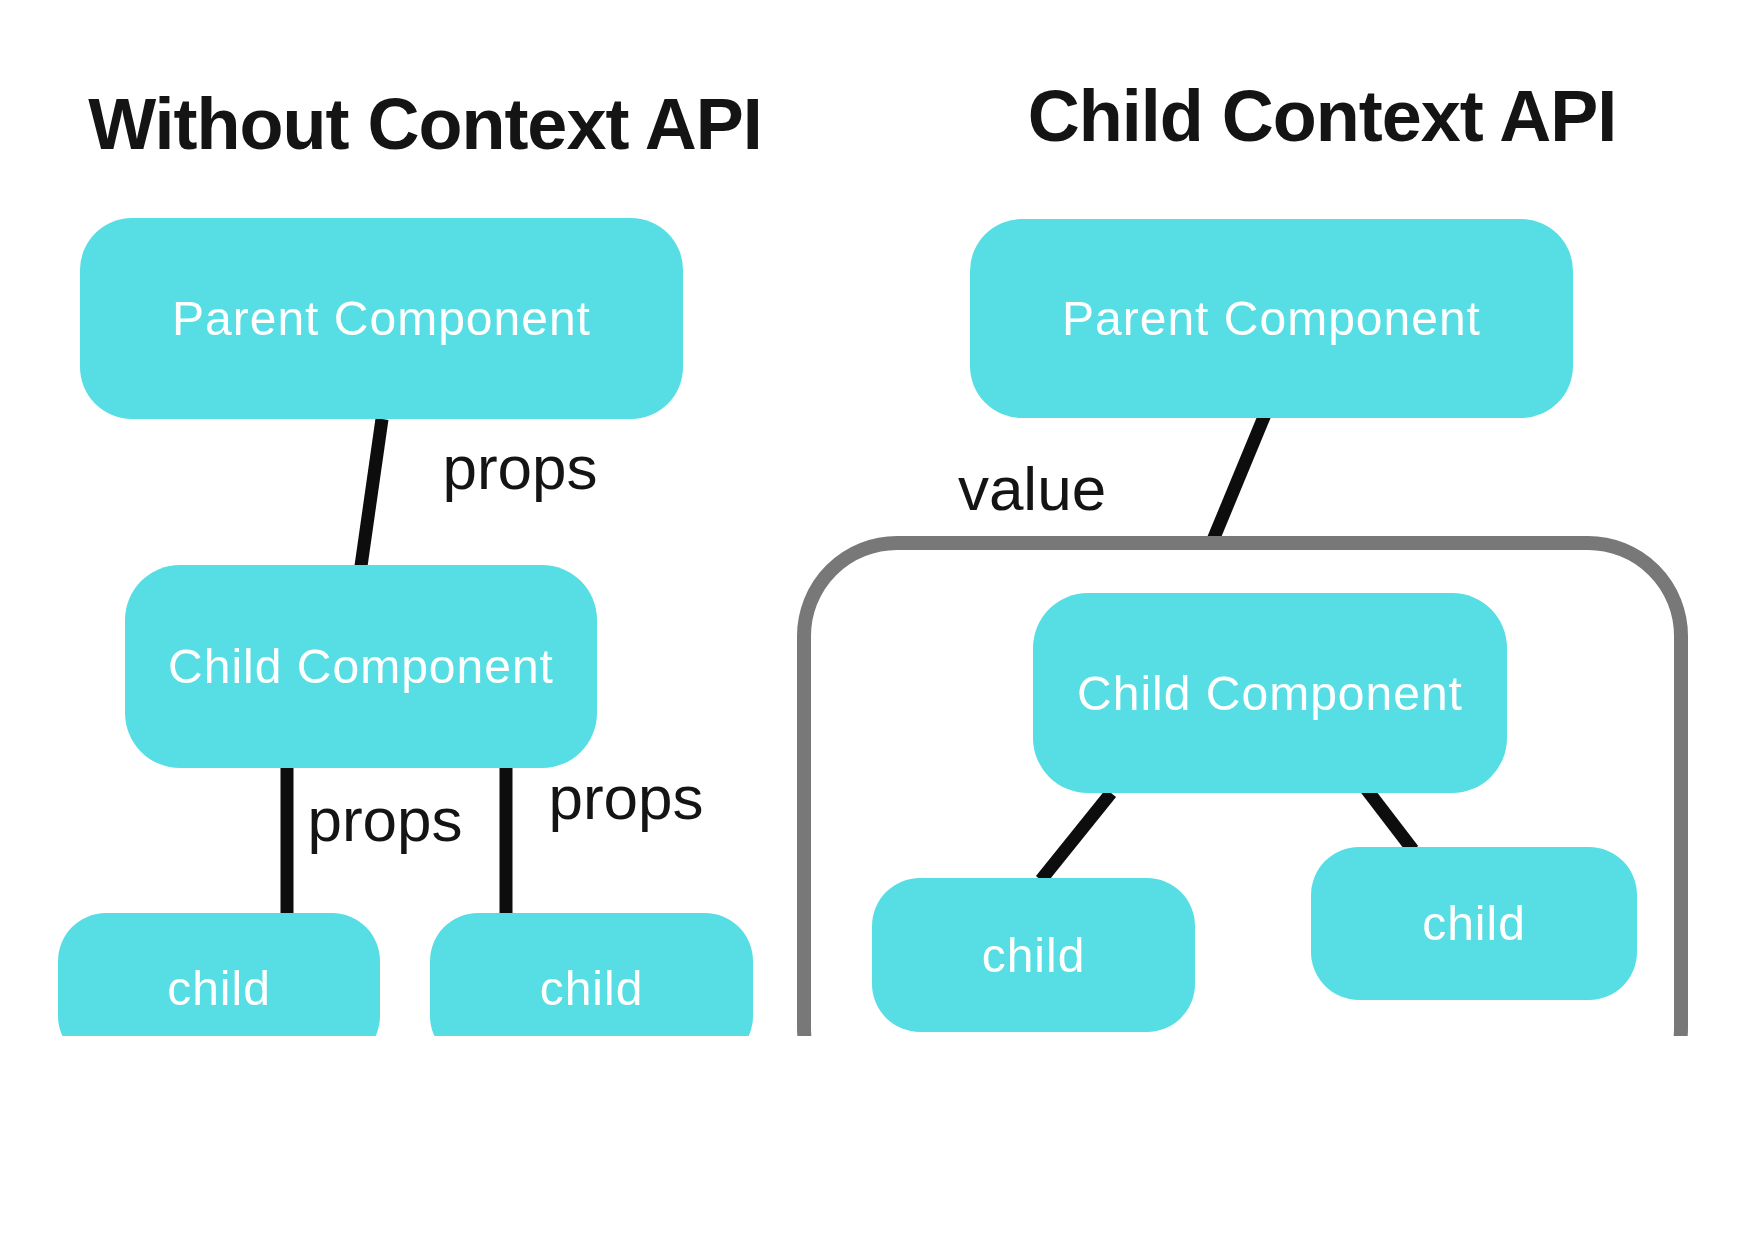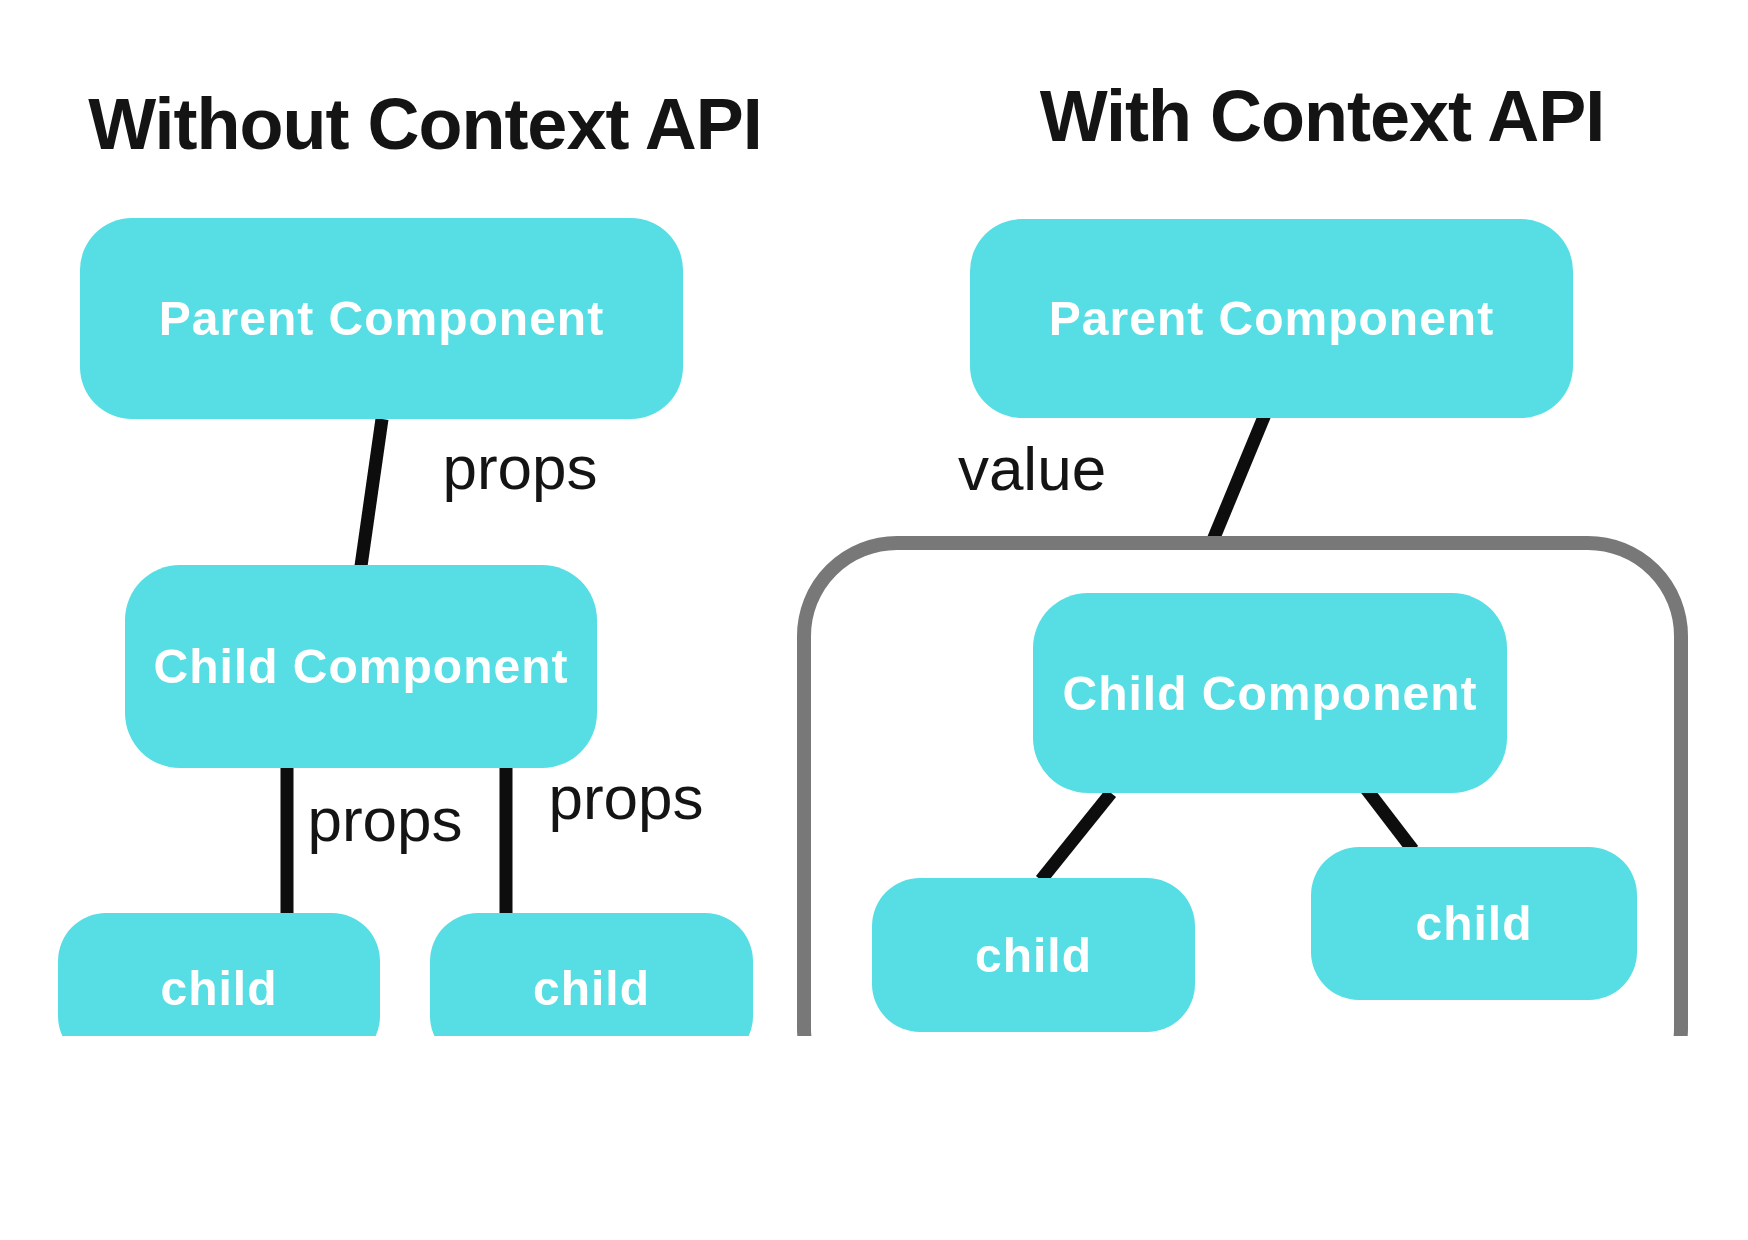--- a/index.html
+++ b/index.html
@@ -21,21 +21,21 @@
   .edges{position:absolute;left:0;top:0;width:1748px;height:1240px;}
   .edges line{stroke:var(--edge-color);stroke-width:13;stroke-linecap:butt;}
   .title{
     position:absolute;transform:translate(-50%,-50%);
     font-size:72px;font-weight:bold;letter-spacing:-1px;
     color:var(--title-text);white-space:nowrap;
   }
   .node{
     position:absolute;background:var(--node-fill);color:var(--node-text);
     display:flex;align-items:center;justify-content:center;
-    font-size:48px;letter-spacing:1px;white-space:nowrap;font-weight:bold;
+    font-size:48px;letter-spacing:1px;white-space:nowrap;
   }
   .edge-label{
     position:absolute;transform:translate(-50%,-50%);
     font-size:62px;color:var(--label-text);white-space:nowrap;
   }
   .provider{
     position:absolute;box-sizing:border-box;background:transparent;
     border:14px solid var(--provider-border);border-radius:100px;
   }
   
@@ -47,21 +47,21 @@
   .wo-props1{left:520px;top:467px;}
   .wo-props2{left:385px;top:819px;}
   .wo-props3{left:626px;top:797px;}
   
   .w-title{left:1322px;top:116px;}
   .w-parent{left:970px;top:219px;width:603px;height:199px;border-radius:52px;}
   .w-provider{left:797px;top:536px;width:891px;height:592px;}
   .w-childcomp{left:1033px;top:593px;width:474px;height:200px;border-radius:55px;}
   .w-leaf1{left:872px;top:878px;width:323px;height:154px;border-radius:48px;}
   .w-leaf2{left:1311px;top:847px;width:326px;height:153px;border-radius:48px;}
-  .w-value{left:1032px;top:468px;}
+  .w-value{left:1032px;top:488px;}
 </style>
 </head>
 <body>
 
 <div class="canvas">
 
   <svg class="edges" viewBox="0 0 1748 1240" xmlns="http://www.w3.org/2000/svg">
     <line x1="382" y1="419" x2="361" y2="566"></line>
     <line x1="287" y1="766" x2="287" y2="915"></line>
     <line x1="506" y1="766" x2="506" y2="915"></line>
@@ -88,21 +88,21 @@
 
     <div class="node wo-leaf1">
       <span>child</span>
     </div>
     <div class="node wo-leaf2">
       <span>child</span>
     </div>
   </section>
 
   <section>
-    <div class="title w-title">With Context API</div>
+    <div class="title w-title">Child Context API</div>
 
     <div class="node w-parent">
       <span>Parent Component</span>
     </div>
 
     <div class="edge-label w-value">value</div>
 
     <div class="provider w-provider"></div>
 
     <div class="node w-childcomp">

